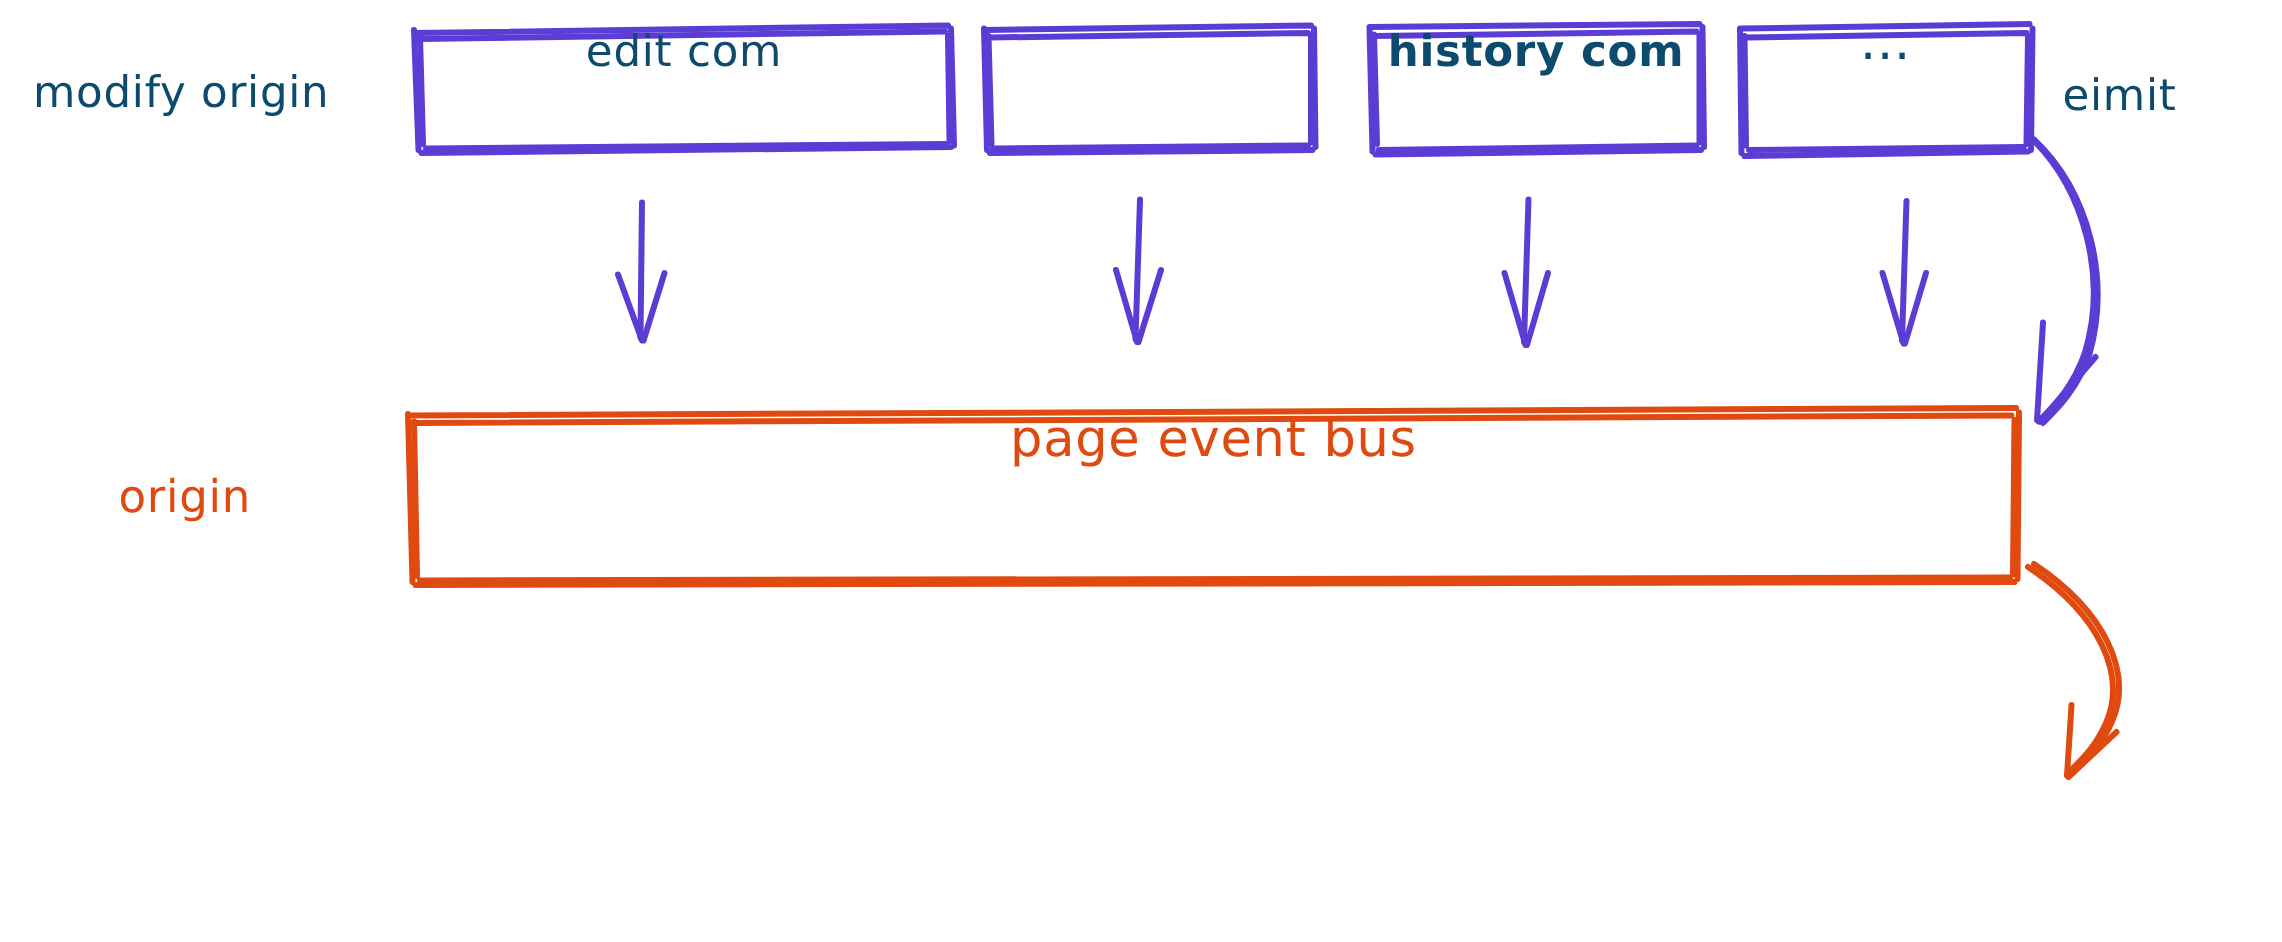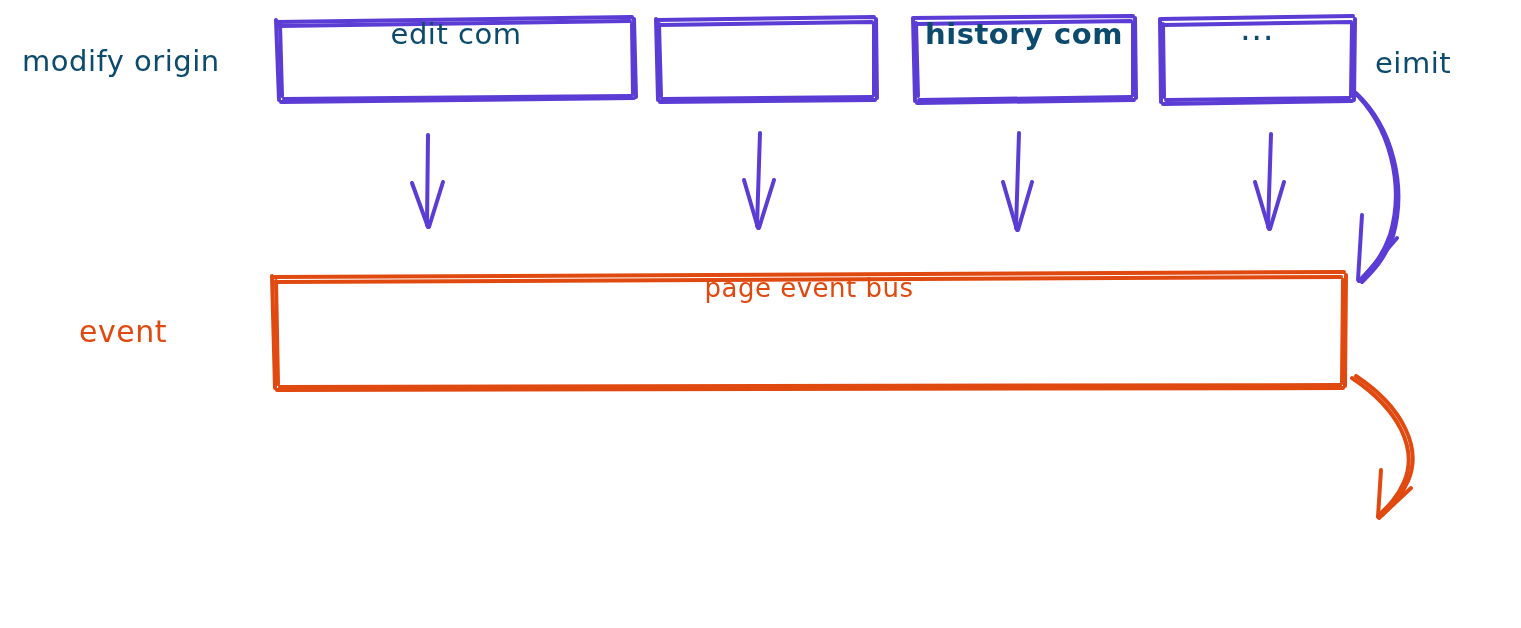--- a/index.html
+++ b/index.html
@@ -38,21 +38,21 @@
 
   .node-label {
     font-size: 29px;
     font-weight: 400;
   }
   .side-label {
     font-size: 29px;
     font-weight: 400;
   }
   .bus-label {
-    font-size: 26px;
+    font-size: 34px;
     font-weight: 400;
   }
   .global-label {
     font-size: 30px;
     font-weight: 400;
   }
 
   
   .box-label-wrap {
     position: absolute;
@@ -162,21 +162,21 @@
   <div class="box-label-wrap hit" style="left:913px; top:17px; width:222px; height:86px;">
     <span class="label node-label purple-text" style="position:static;font-weight:bold;">history com</span>
   </div>
 
   <div class="box-label-wrap hit" style="left:1161px; top:17px; width:192px; height:86px;">
     <span class="label node-label purple-text" style="position:static; font-size:34px; line-height:0.7;">...</span>
   </div>
 
   <div class="label purple-text side-label" style="left:1375px; top:46px;text-align:right;">eimit</div>
 
-  <div class="label orange-text global-label" style="left:79px; top:314px;">event</div>
+  <div class="label orange-text global-label" style="left:79px; top:314px;">origin</div>
 
   <div class="box-label-wrap hit" style="left:273px; top:273px; width:1072px; height:116px;">
     <span class="label bus-label orange-text" style="position:static;">page event bus</span>
   </div>
 
 
 
 </div>
 
 </body></html>

